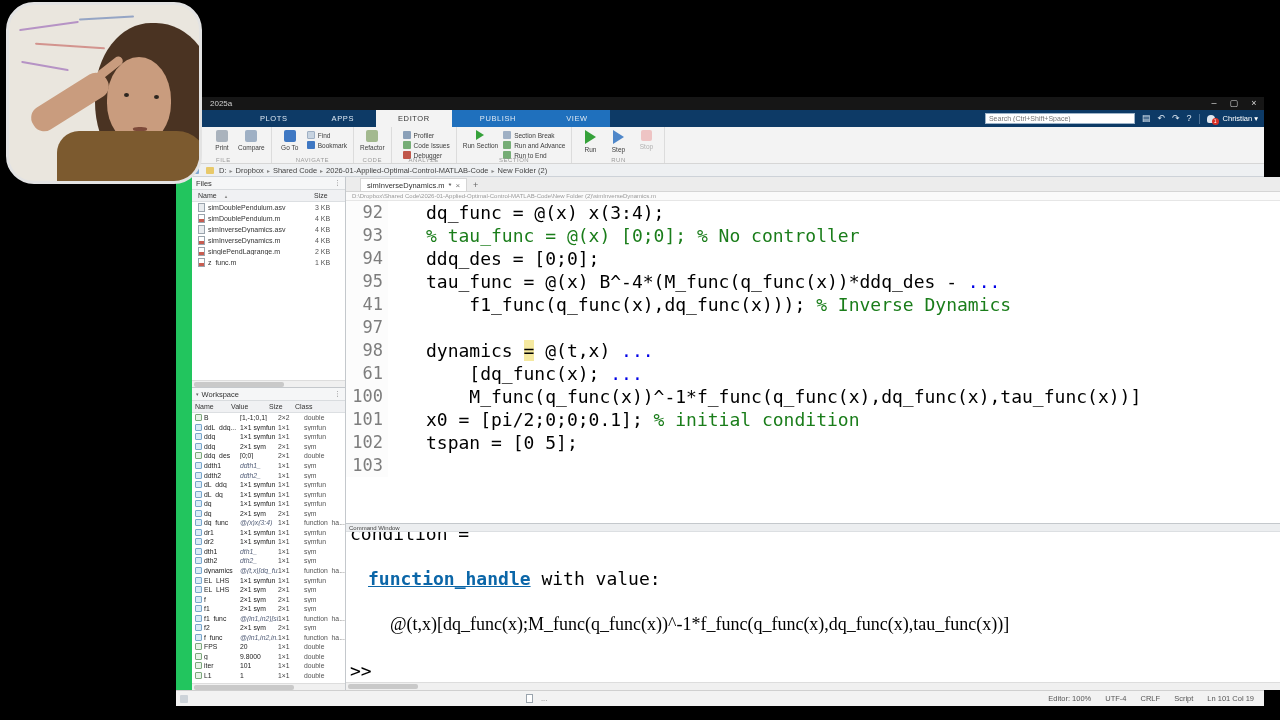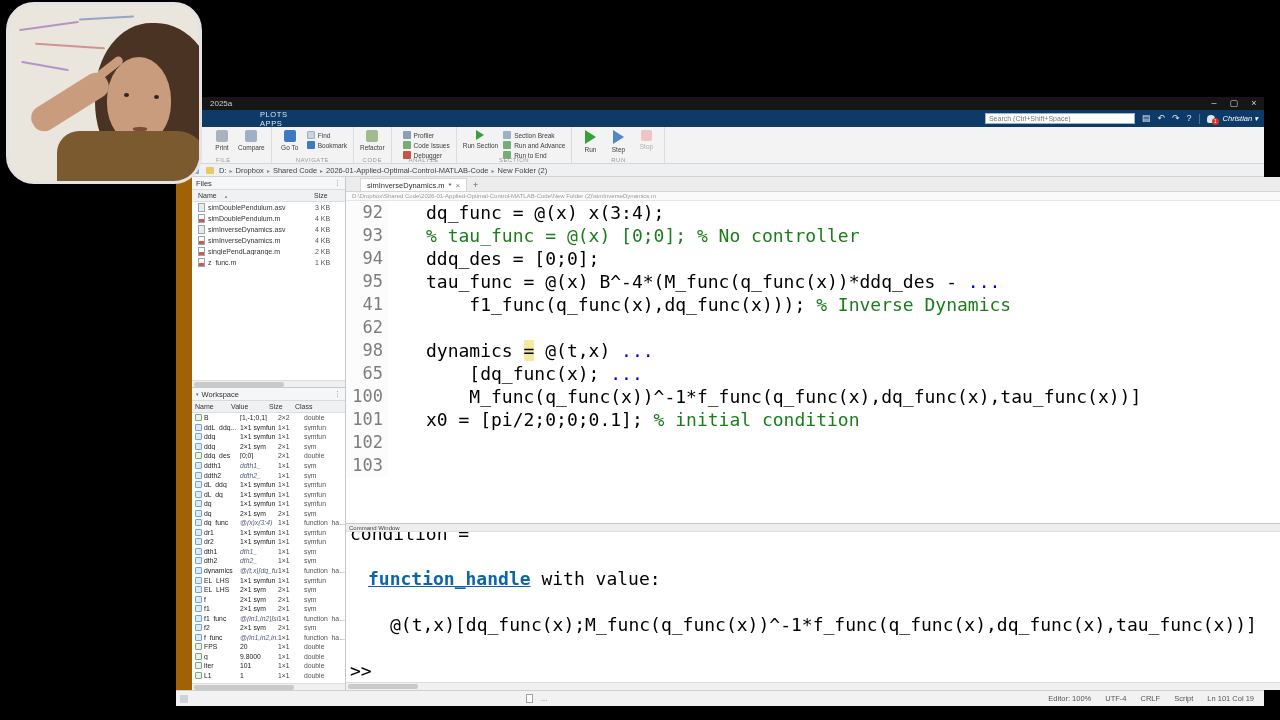--- a/index.html
+++ b/index.html
@@ -1,45 +1,45 @@
 <!DOCTYPE html>
 <html><head>
 <meta charset="utf-8">
 <style>
   html,body{margin:0;padding:0;background:#000;}
   *{box-sizing:border-box;}
   .stage{position:relative;width:1280px;height:720px;background:#000;overflow:hidden;
          font-family:"Liberation Sans",sans-serif;}
 
   
-  .mw{position:absolute;left:176px;top:97px;width:1088px;height:609px;background:#a16207;}
+  .mw{position:absolute;left:176px;top:97px;width:1088px;height:609px;background:#22c55e;}
 
   .titlebar{position:absolute;left:0;top:0;width:100%;height:13px;background:#161616;
             color:#cfcfcf;font-size:8px;display:flex;align-items:center;}
   .titlebar .ttl{margin-left:34px;}
   .wbtns{margin-left:auto;display:flex;}
   .wbtn{width:20px;height:13px;display:flex;align-items:center;justify-content:center;
         color:#d8d8d8;font-size:9px;line-height:1;}
 
   .tabstrip{position:absolute;left:0;top:13px;width:100%;height:17px;background:#0d3a66;
             display:flex;align-items:stretch;}
-  .rtabs{display:flex;margin-left:62px;flex-direction:column;}
+  .rtabs{display:flex;margin-left:62px;}
   .rtab{padding:0 22px;display:flex;align-items:center;color:#dce7f2;font-size:7.5px;
         letter-spacing:.6px;}
   .rtab.ctx{background:#1f70bd;padding-left:28px;}
   .rtab.active{background:#f3f3f3;color:#333;}
   .tabstrip-right{margin-left:auto;display:flex;align-items:center;padding-right:6px;}
   .searchbox{width:150px;height:11px;background:#fff;border:1px solid #9db4c9;font-size:7px;
              color:#333;padding:0 3px;font-family:"Liberation Sans",sans-serif;}
   .ts-ic{color:#dfe9f3;font-size:9px;margin-left:7px;line-height:1;}
   .bellwrap{position:relative;margin-left:7px;}
   .bell{width:8px;height:8px;background:#dfe6ee;border-radius:50% 50% 2px 2px;display:block;}
   .badge{position:absolute;right:-4px;bottom:-2px;background:#d93025;color:#fff;font-size:5px;
          width:7px;height:7px;border-radius:50%;display:flex;align-items:center;justify-content:center;}
-  .username{color:#fff;font-size:7.5px;margin-left:8px;font-style:italic;}
+  .username{color:#fff;font-size:7.5px;margin-left:8px;}
   .sep{width:1px;height:10px;background:#4a6f94;margin-left:7px;}
 
   .ribbon{position:absolute;left:0;top:30px;width:100%;height:37px;background:#f3f3f3;
           border-bottom:1px solid #d6d6d6;display:flex;}
   .rgroup{position:relative;border-right:1px solid #dcdcdc;padding:2px 6px 8px 6px;
           display:flex;align-items:flex-start;}
   .rgroup-label{position:absolute;bottom:0px;left:0;width:100%;text-align:center;font-size:6px;
           color:#9a9a9a;letter-spacing:.5px;}
   .bigbtns{display:flex;gap:4px;}
   .bigbtn{display:flex;flex-direction:column;align-items:center;justify-content:flex-start;
@@ -140,21 +140,21 @@
   .mark{position:absolute;left:2px;width:9px;height:4px;border-radius:1px;}
 
   .cw-label{height:9px;background:#eceef0;border-top:1px solid #c4c8cc;border-bottom:1px solid #dcdfe2;
             font-size:6px;color:#444;line-height:9px;padding-left:3px;}
   .cw{position:relative;flex:1;background:#fff;overflow:hidden;
       font-family:"DejaVu Sans Mono",monospace;font-size:18px;color:#000;}
   .cw-clip{position:absolute;left:4px;top:0;height:12px;overflow:hidden;}
   .cw-clip div{margin-top:-9px;}
   .cw-fh{position:absolute;left:22px;top:36px;white-space:nowrap;}
   .cw-link{color:#0b66a8;font-weight:bold;text-decoration:underline;}
-  .cw-val{position:absolute;left:44px;top:82px;white-space:nowrap;}
+  .cw-val{position:absolute;left:44px;top:82px;white-space:nowrap;font-family:Liberation Serif, serif;}
   .cw-prompt{position:absolute;left:4px;top:128px;}
   .cw-vscroll{position:absolute;right:0;top:0;width:10px;height:100%;background:#f3f3f3;
               border-left:1px solid #e2e2e2;}
 
   .statusbar{position:absolute;left:0;bottom:0;width:100%;height:16px;background:#f2f2f2;
              border-top:1px solid #cfcfcf;display:flex;align-items:center;font-size:7.5px;color:#555;}
   .st-ic{width:8px;height:8px;background:#cdd3d9;border-radius:1px;margin-left:4px;}
   .st-doc{width:7px;height:9px;border:1px solid #9aa4ad;background:#fff;margin-left:338px;}
   .st-dots{margin-left:8px;color:#777;}
   .st-right{margin-left:auto;display:flex;padding-right:10px;}
@@ -636,41 +636,42 @@
               </div>
               <div class="cline">
                 <span class="lnum">95</span>
                 <span class="ltext"><span>tau_func = @(x) B^-4*(M_func(q_func(x))*ddq_des - </span><span class="tok-cont">...</span></span>
               </div>
               <div class="cline">
                 <span class="lnum">41</span>
                 <span class="ltext"><span>    f1_func(q_func(x),dq_func(x))); </span><span class="tok-comment">% Inverse Dynamics</span></span>
               </div>
               <div class="cline">
-                <span class="lnum">62</span>
+                <span class="lnum">97</span>
                 <span class="ltext"></span>
               </div>
               <div class="cline">
                 <span class="lnum">98</span>
                 <span class="ltext"><span>dynamics </span><span class="tok-hl">=</span><span> @(t,x) </span><span class="tok-cont">...</span></span>
               </div>
               <div class="cline">
-                <span class="lnum">65</span>
+                <span class="lnum">61</span>
                 <span class="ltext"><span>    [dq_func(x); </span><span class="tok-cont">...</span></span>
               </div>
               <div class="cline">
                 <span class="lnum">100</span>
                 <span class="ltext"><span>    M_func(q_func(x))^-1*f_func(q_func(x),dq_func(x),tau_func(x))]</span></span>
               </div>
               <div class="cline">
                 <span class="lnum">101</span>
                 <span class="ltext"><span>x0 = [pi/2;0;0;0.1]; </span><span class="tok-comment">% initial condition</span></span>
               </div>
               <div class="cline">
                 <span class="lnum">102</span>
+                <span class="ltext"><span>tspan = [0 5];</span></span>
               </div>
               <div class="cline">
                 <span class="lnum">103</span>
                 <span class="ltext"></span>
               </div>
             </div>
           <div class="code-scroll">
             <span class="sarrow" style="top:0;">▲</span>
             <span class="vthumb" style="top:150px;height:62px;"></span>
             <span class="sarrow" style="bottom:0;">▼</span>

